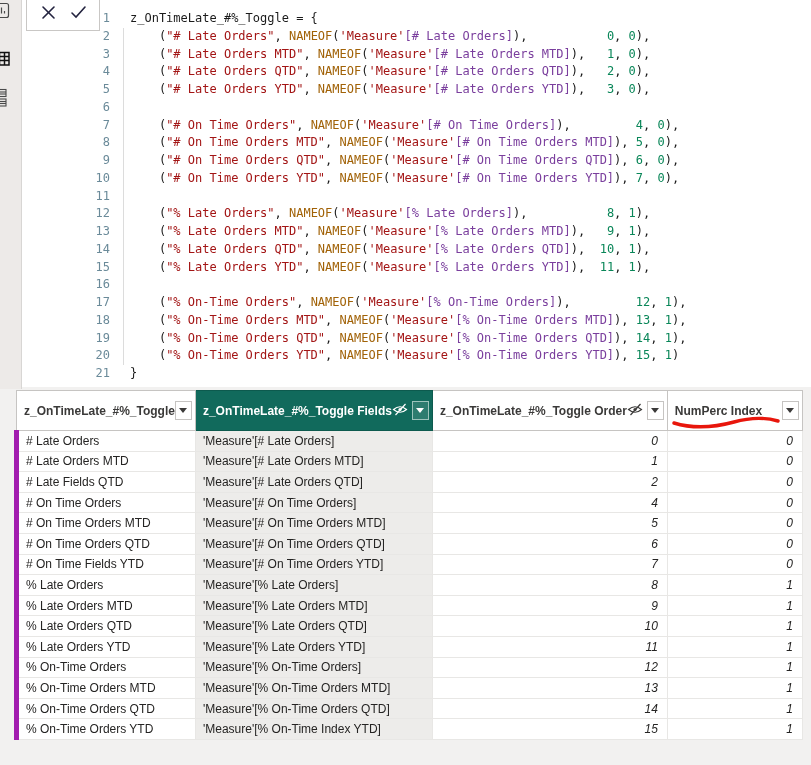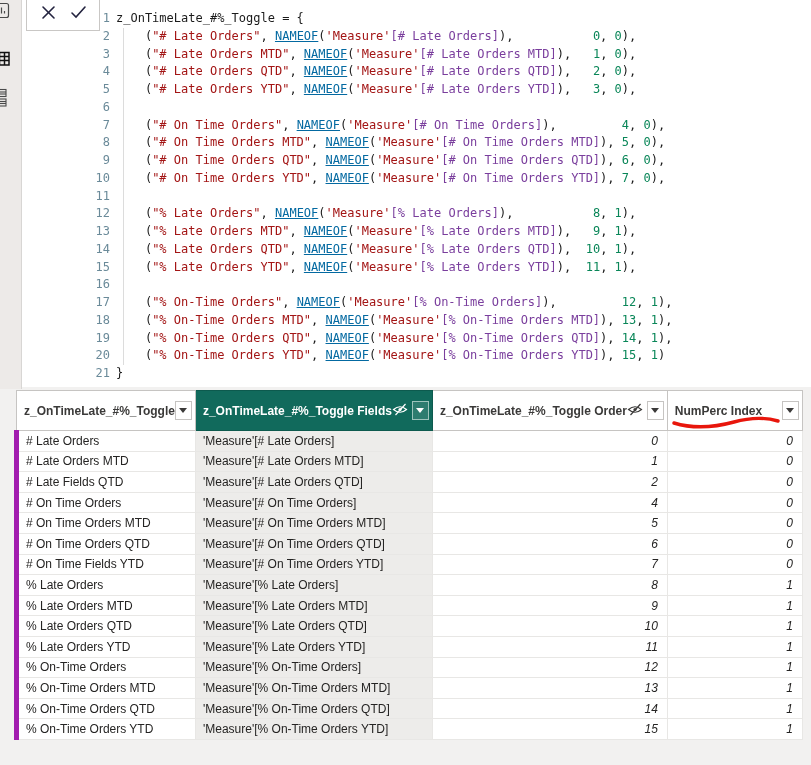--- a/index.html
+++ b/index.html
@@ -14,24 +14,24 @@
 
   
   .editor { position:absolute; left:22px; top:0; width:789px; height:387px; background:#ffffff; }
   .fxbox { position:absolute; left:4px; top:-3px; width:74px; height:34px; background:#ffffff;
            border:1px solid #c9c7c5; display:flex; align-items:center; justify-content:center; gap:12px; }
   .fxbtn { width:18px; height:18px; display:flex; align-items:center; justify-content:center; cursor:pointer; }
   .code { position:absolute; left:0; top:10px; right:0;
           font-family:"DejaVu Sans Mono","Liberation Mono",monospace; font-size:12px; }
   .code-line { height:17.75px; line-height:17.75px; white-space:pre; }
   .ln { display:inline-block; width:88px; text-align:right; color:#6a8a99; }
-  .ct { margin-left:6px;text-align:right; }
+  .ct { margin-left:20px;text-align:right; }
   .tk-p { color:#1b1b1b; }
   .tk-s { color:#a31515; }
-  .tk-f { color:#0369a1;text-decoration:underline; }
+  .tk-f { color:#a16207; }
   .tk-c { color:#7a3e9d; }
   .tk-n { color:#098658; }
   .indent-guide { position:absolute; left:101px; top:28px; width:1px; height:337px; background:#dcdcdc; }
 
   
   .grid-wrap { position:absolute; left:14px; top:390px; }
   table { border-collapse:collapse; table-layout:fixed; }
   th, td { font-size:12px; overflow:hidden; white-space:nowrap; }
   thead th { height:40px; background:#ffffff; border:1px solid #c6c4c2; color:#3b3a39;
              font-weight:bold; text-align:left; padding:0 3px 0 7px; position:relative; }
@@ -281,19 +281,19 @@
           <td class="num">1</td>
         </tr>
         <tr>
           <td>% On-Time Orders QTD</td>
           <td class="selcol">'Measure'[% On-Time Orders QTD]</td>
           <td class="num">14</td>
           <td class="num">1</td>
         </tr>
         <tr>
           <td>% On-Time Orders YTD</td>
-          <td class="selcol">'Measure'[% On-Time Orders YTD]</td>
+          <td class="selcol">'Measure'[% On-Time Index YTD]</td>
           <td class="num">15</td>
           <td class="num">1</td>
         </tr>
       </tbody>
   </table>
 </div>
 
 </body></html>

